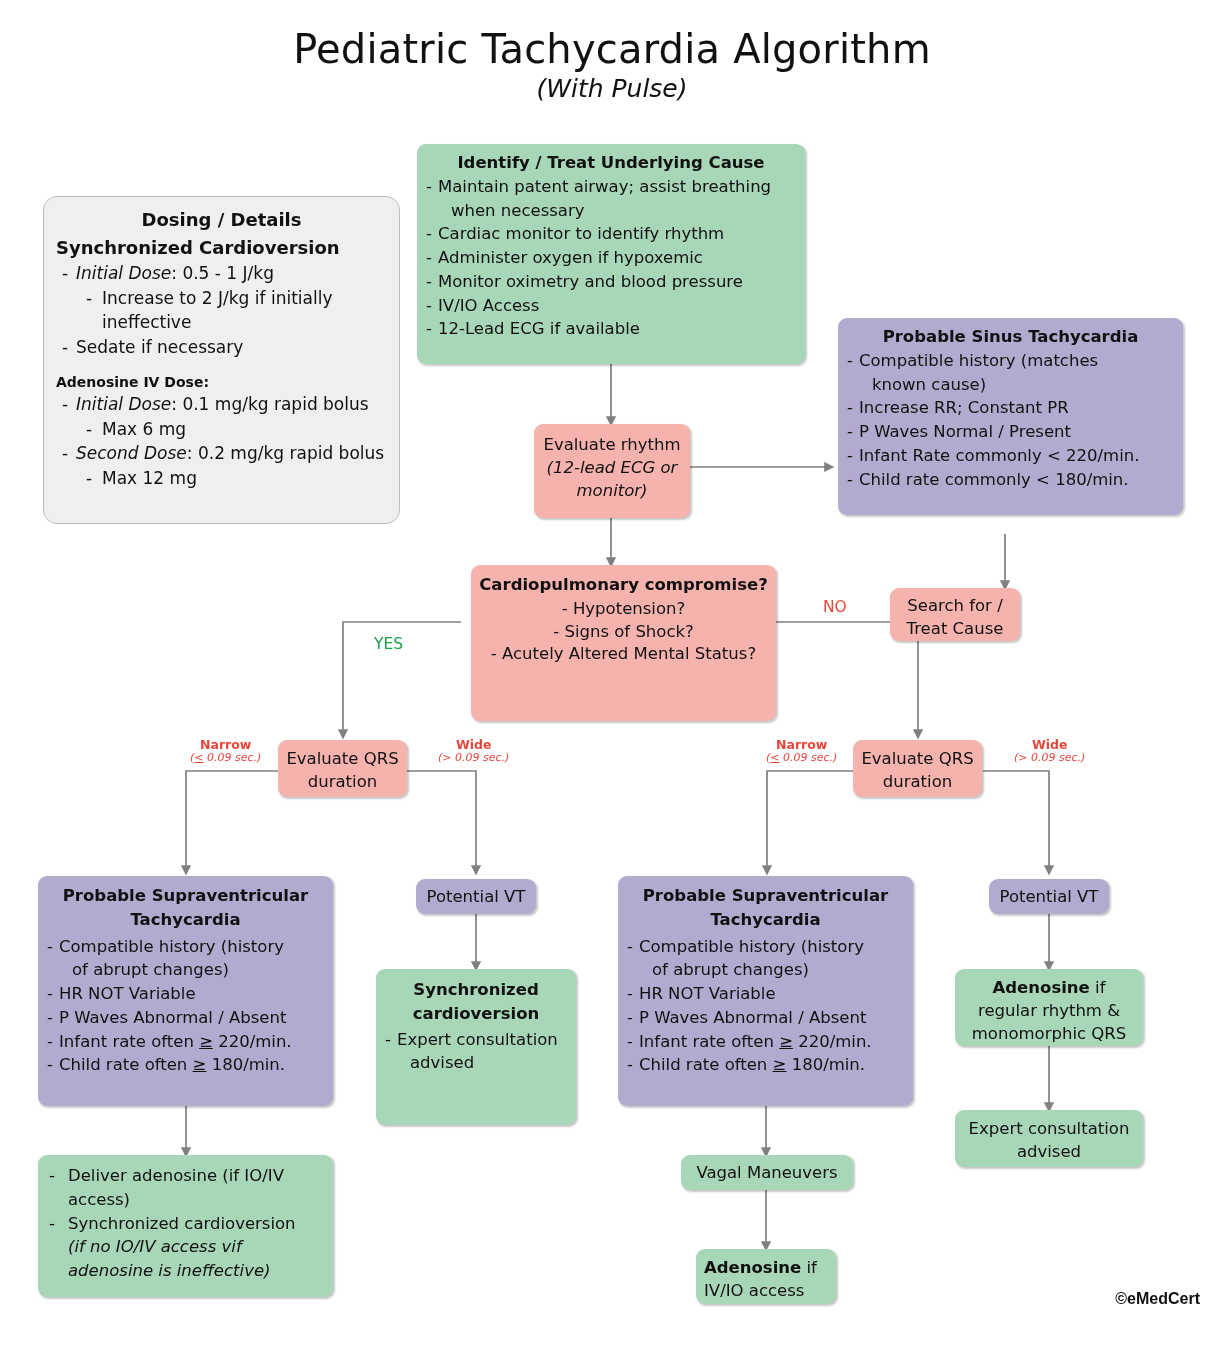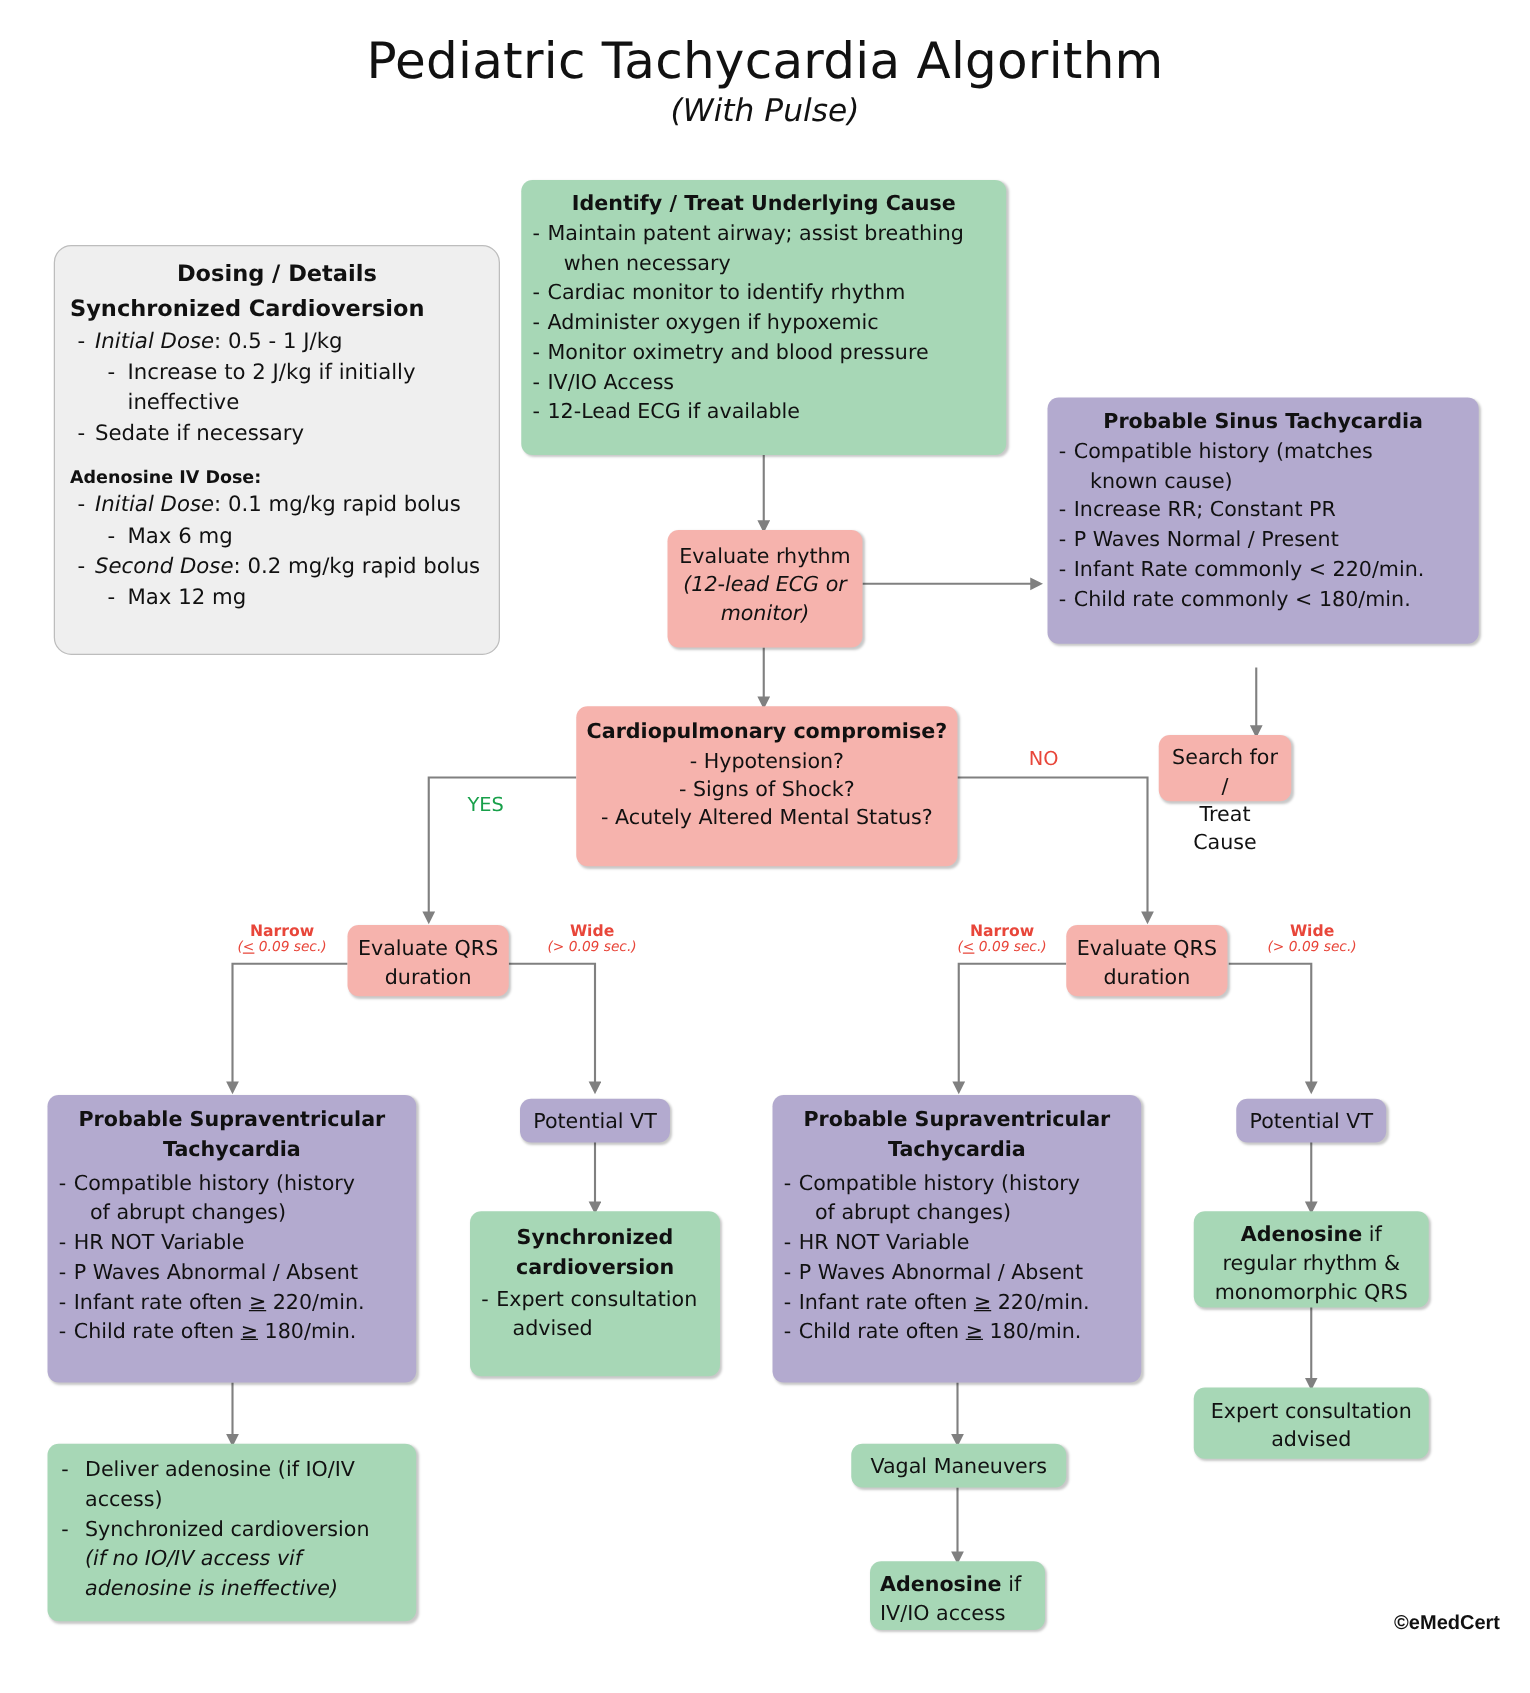--- a/index.html
+++ b/index.html
@@ -231,26 +231,26 @@
     <ul>
       <li data-name="sinus-item-history">Compatible history (matches</li>
       <li style="padding-left: 26px; --nodash: 1;" data-name="sinus-item-history-cont">known cause)</li>
       <li data-name="sinus-item-variable-rr">Increase RR; Constant PR</li>
       <li data-name="sinus-item-p-waves">P Waves Normal / Present</li>
       <li data-name="sinus-item-infant-rate">Infant Rate commonly &lt; 220/min.</li>
       <li data-name="sinus-item-child-rate">Child rate commonly &lt; 180/min.</li>
     </ul>
   </div>
 
-  <div class="node pink" data-name="node-search-treat-cause" style="left:927px; top:588px; width:106px; height:53px; padding-top:7px;">
+  <div class="node pink" data-name="node-search-treat-cause" style="left:890px; top:588px; width:130px; height:53px; padding-top:7px;">
     <div class="ctr" data-name="search-treat-line1">Search for /</div>
     <div class="ctr" data-name="search-treat-line2">Treat Cause</div>
   </div>
 
-  <div class="node pink" data-name="node-cardiopulmonary-compromise" style="left:461px; top:565px; width:305px; height:128px; padding-top:9px;">
+  <div class="node pink" data-name="node-cardiopulmonary-compromise" style="left:471px; top:565px; width:305px; height:156px; padding-top:9px;">
     <div class="hd" data-name="compromise-heading">Cardiopulmonary compromise?</div>
     <div class="ctr" data-name="compromise-item-hypotension">- <span>Hypotension?</span></div>
     <div class="ctr" data-name="compromise-item-shock">- <span>Signs of Shock?</span></div>
     <div class="ctr" data-name="compromise-item-mental-status">- <span>Acutely Altered Mental Status?</span></div>
   </div>
 
   <div class="elabel yes" data-name="edge-label-yes" style="left:374px; top:598px;margin-top:37px;">YES</div>
   <div class="elabel no" data-name="edge-label-no" style="left:823px; top:598px;">NO</div>
 
   <div class="node pink" data-name="node-evaluate-qrs-left" style="left:278px; top:740px; width:129px; height:57px; padding-top:8px;">
@@ -289,21 +289,21 @@
       <li data-name="svt-left-item-p-waves">P Waves Abnormal / Absent</li>
       <li data-name="svt-left-item-infant-rate"><span>Infant rate often </span><span class="ul-u">≥</span><span> 220/min.</span></li>
       <li data-name="svt-left-item-child-rate"><span>Child rate often </span><span class="ul-u">≥</span><span> 180/min.</span></li>
     </ul>
   </div>
 
   <div class="node purple" data-name="node-potential-vt-left" style="left:416px; top:879px; width:120px; height:35px; padding-top:7px;">
     <div class="ctr" data-name="potential-vt-left-label">Potential VT</div>
   </div>
 
-  <div class="node green" data-name="node-synchronized-cardioversion" style="left:376px; top:969px; width:200px; height:132px; padding-top:10px;">
+  <div class="node green" data-name="node-synchronized-cardioversion" style="left:376px; top:969px; width:200px; height:156px; padding-top:10px;">
     <div class="hd" data-name="sync-cardio-heading-l1">Synchronized</div>
     <div class="hd" data-name="sync-cardio-heading-l2" style="margin-bottom:3px;">cardioversion</div>
     <ul>
       <li data-name="sync-cardio-item-expert">Expert consultation</li>
       <li style="padding-left: 26px; --nodash: 1;" data-name="sync-cardio-item-expert-cont">advised</li>
     </ul>
   </div>
 
   <div class="node green" data-name="node-deliver-adenosine" style="left:38px; top:1155px; width:295px; height:142px; padding:10px 10px 0 10px;">
     <ul>

